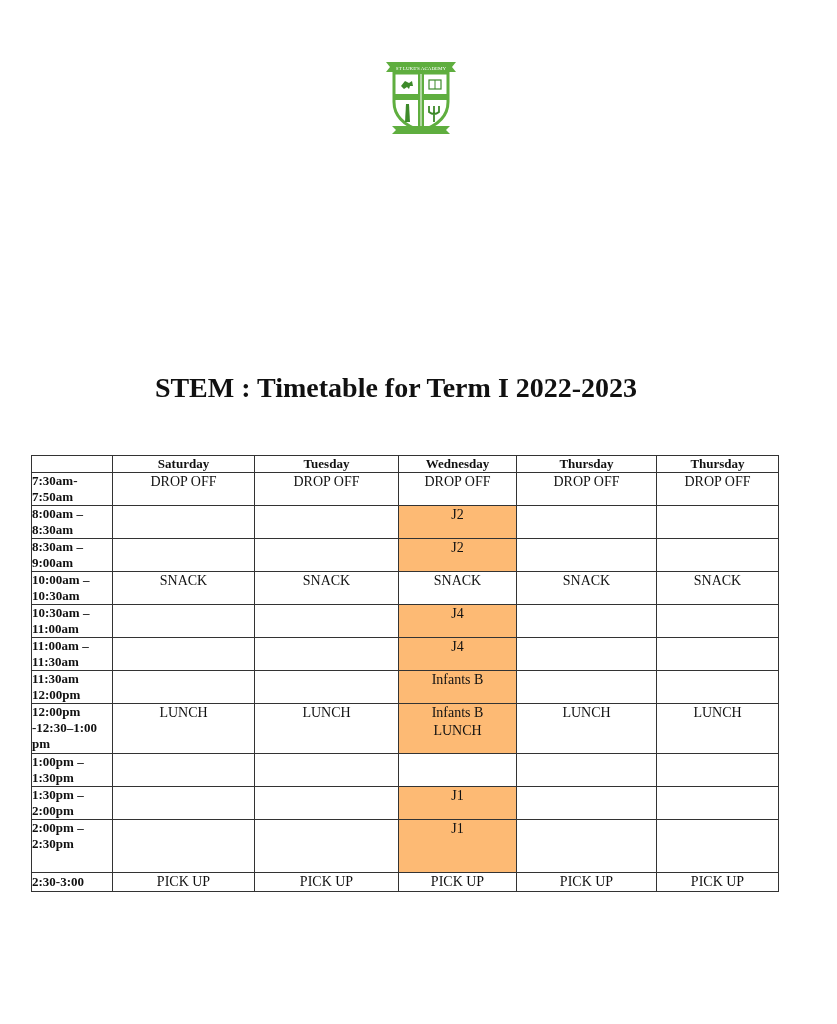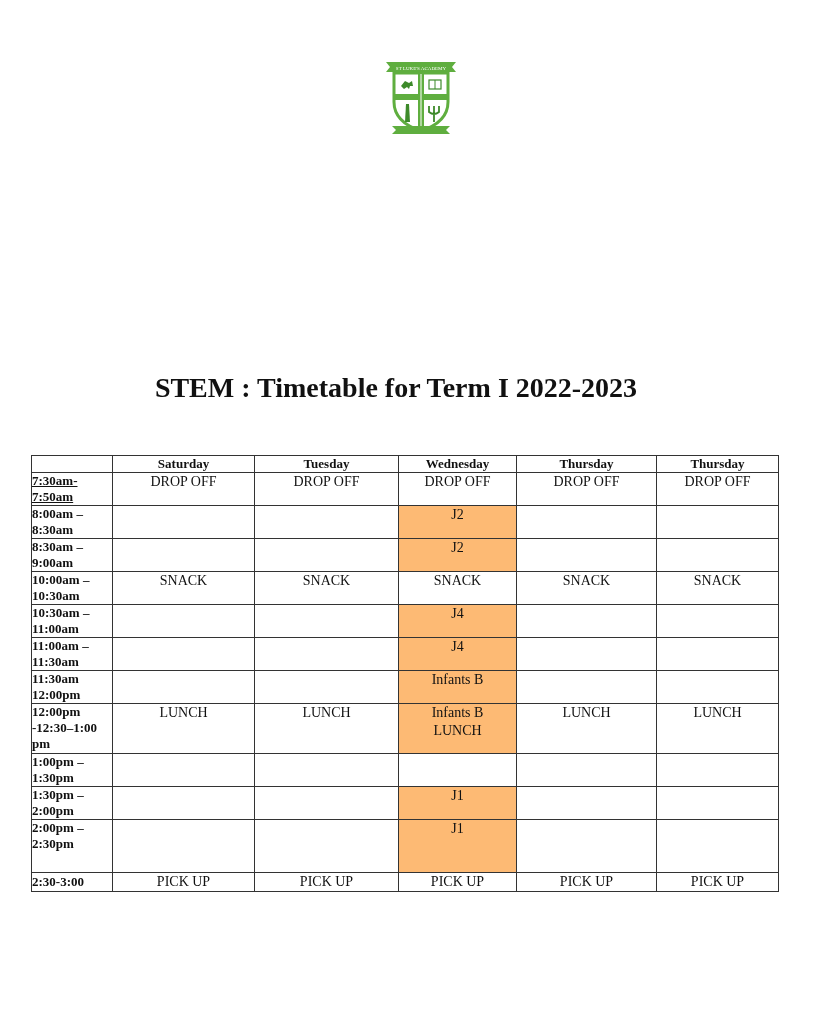--- a/index.html
+++ b/index.html
@@ -54,21 +54,21 @@
         <th class="day"></th>
         <th class="day">Saturday</th>
         <th class="day">Tuesday</th>
         <th class="day">Wednesday</th>
         <th class="day">Thursday</th>
         <th class="day">Thursday</th>
       </tr>
   </thead>
   <tbody id="tbody">
       <tr style="height: 33px;">
-        <td class="time" style="white-space: pre-line; text-decoration: underline;">7:30am-
+        <td class="time" style="white-space: pre-line;">7:30am-
 7:50am</td>
         <td class="cell" style="white-space: pre-line;">DROP OFF</td>
         <td class="cell" style="white-space: pre-line;">DROP OFF</td>
         <td class="cell" style="white-space: pre-line;">DROP OFF</td>
         <td class="cell" style="white-space: pre-line;">DROP OFF</td>
         <td class="cell" style="white-space: pre-line;">DROP OFF</td>
       </tr>
       <tr style="height: 33px;">
         <td class="time" style="white-space: pre-line;">8:00am –
 8:30am</td>

